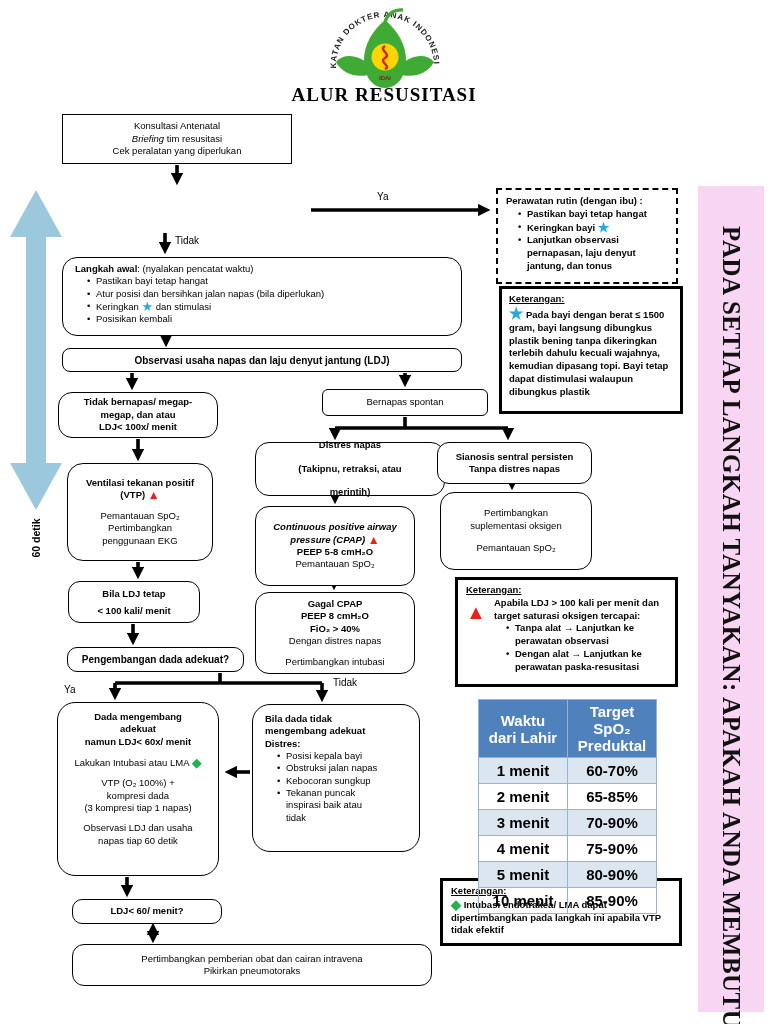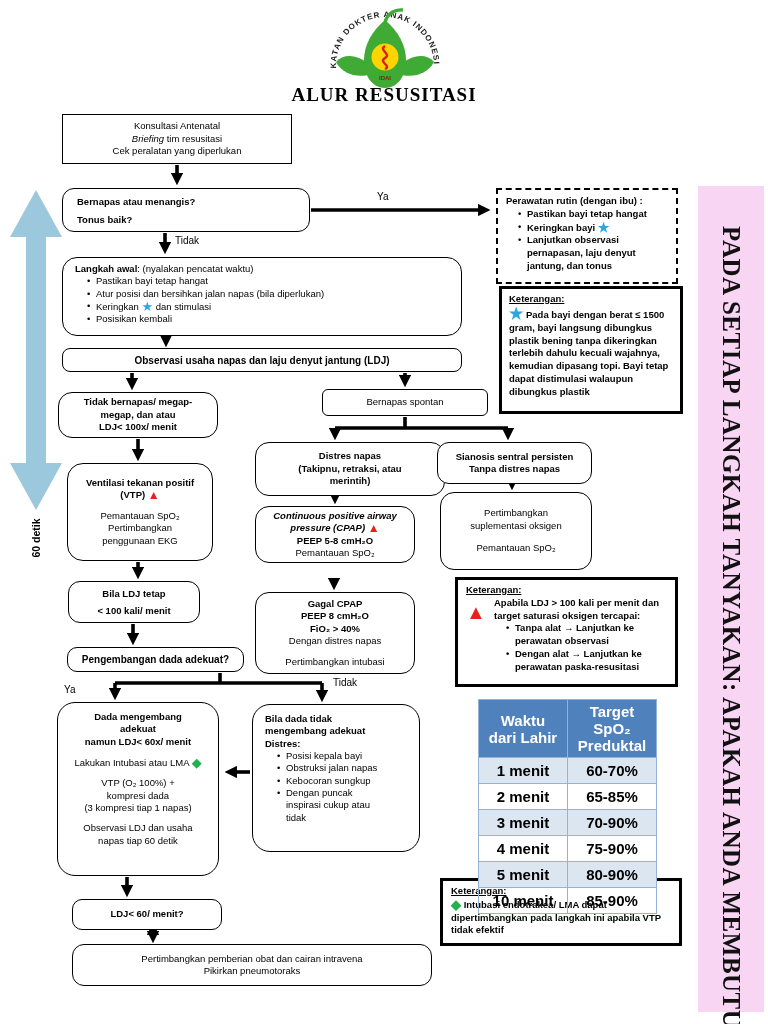--- a/index.html
+++ b/index.html
@@ -33,31 +33,31 @@
   #b-konsultasi{left:62px;top:114px;width:230px;height:50px;}
   #b-bernapas{left:62px;top:188px;width:248px;height:44px;border-radius:12px;
               padding:4px 0 0 14px;font-weight:700;line-height:1.9;}
   #b-langkah{left:62px;top:257px;width:400px;height:79px;border-radius:15px;padding:5px 10px 0 12px;}
   .bullet{display:flex;}
   .bullet .dot{width:9px;margin-left:12px;flex:none;}
   #b-observasi{left:62px;top:348px;width:400px;height:24px;border-radius:8px;font-weight:700;font-size:10px;}
   #b-tidakbernapas{left:58px;top:392px;width:160px;height:46px;border-radius:14px;font-weight:700;}
   #b-vtp{left:67px;top:463px;width:146px;height:98px;border-radius:16px;}
   #b-spontan{left:322px;top:389px;width:166px;height:27px;border-radius:6px;font-weight:400;}
-  #b-distres{left:255px;top:442px;width:190px;height:54px;border-radius:14px;font-weight:700;}
+  #b-distres{left:255px;top:442px;width:190px;height:54px;border-radius:14px;font-weight:700;gap:11px;}
   #b-sianosis{left:437px;top:442px;width:155px;height:42px;border-radius:12px;font-weight:700;}
-  #b-cpap{left:255px;top:506px;width:160px;height:57px;border-radius:14px;}
+  #b-cpap{left:255px;top:506px;width:160px;height:80px;border-radius:14px;}
   #b-suplementasi{left:440px;top:492px;width:152px;height:78px;border-radius:14px;}
   #b-gagal{left:255px;top:592px;width:160px;height:82px;border-radius:14px;}
   #b-bilaldj{left:68px;top:581px;width:132px;height:42px;border-radius:12px;font-weight:700;line-height:1.8;}
   #b-pengembangan{left:67px;top:647px;width:177px;height:25px;border-radius:10px;font-weight:700;font-size:10px;}
   #b-dada{left:57px;top:702px;width:162px;height:174px;border-radius:18px;padding-top:8px;}
   #b-biladada{left:252px;top:704px;width:168px;height:148px;border-radius:18px;padding:8px 8px 0 12px;}
   #b-biladada .bullets{width:118px;}
-  #b-ldj60{left:72px;top:899px;width:150px;height:31px;border-radius:10px;font-weight:700;}
+  #b-ldj60{left:72px;top:899px;width:150px;height:25px;border-radius:10px;font-weight:700;}
   #b-obat{left:72px;top:944px;width:360px;height:42px;border-radius:12px;}
   
   .note{position:absolute;background:#fff;box-sizing:border-box;font-size:9.5px;line-height:1.35;}
   .note .hd{font-weight:700;text-decoration:underline;}
   #n-rutin{left:496px;top:188px;width:182px;height:96px;border:2px dashed #000;padding:5px 6px 0 8px;font-weight:700;}
   #n-star{left:499px;top:286px;width:184px;height:128px;border:3px solid #000;padding:4px 7px;font-weight:700;}
   #n-triangle{left:455px;top:577px;width:223px;height:110px;border:3px solid #000;padding:4px 8px;font-weight:700;}
   #n-triangle .tri{position:absolute;left:8px;top:22px;font-size:20px;}
   #n-triangle .intro{margin-left:28px;}
   #n-triangle .bullet{margin-left:28px;}
@@ -140,24 +140,20 @@
   </svg>
 
   <div id="title">ALUR RESUSITASI</div>
 
   <div id="b-konsultasi" class="box ctr">
     <span class="ln">Konsultasi Antenatal</span>
     <span class="ln"><i>Briefing</i><span> tim resusitasi</span></span>
     <span class="ln">Cek peralatan yang diperlukan</span>
   </div>
 
-  <div id="b-bernapas" class="box">
-    <span class="ln">Bernapas atau menangis?</span>
-    <span class="ln">Tonus baik?</span>
-  </div>
 
   <div id="b-langkah" class="box">
     <div><b>Langkah awal</b><span>: (nyalakan pencatat waktu)</span></div>
     <div class="bullet">
         <span class="dot">•</span>
         <span>Pastikan bayi tetap hangat</span>
       </div>
     <div class="bullet">
         <span class="dot">•</span>
         <span>Atur posisi dan bersihkan jalan napas (bila diperlukan)</span>
@@ -259,21 +255,21 @@
       <div class="bullet">
           <span class="dot">•</span>
           <span>Obstruksi jalan napas</span>
         </div>
       <div class="bullet">
           <span class="dot">•</span>
           <span>Kebocoran sungkup</span>
         </div>
       <div class="bullet">
           <span class="dot">•</span>
-          <span>Dengan puncak inspirasi cukup atau tidak</span>
+          <span>Tekanan puncak inspirasi baik atau tidak</span>
         </div>
     </div>
   </div>
 
   <div id="b-ldj60" class="box ctr">
     <span>LDJ&lt; 60/ menit?</span>
   </div>
 
   <div id="b-obat" class="box ctr">
     <span class="ln">Pertimbangkan pemberian obat dan cairan intravena</span>

